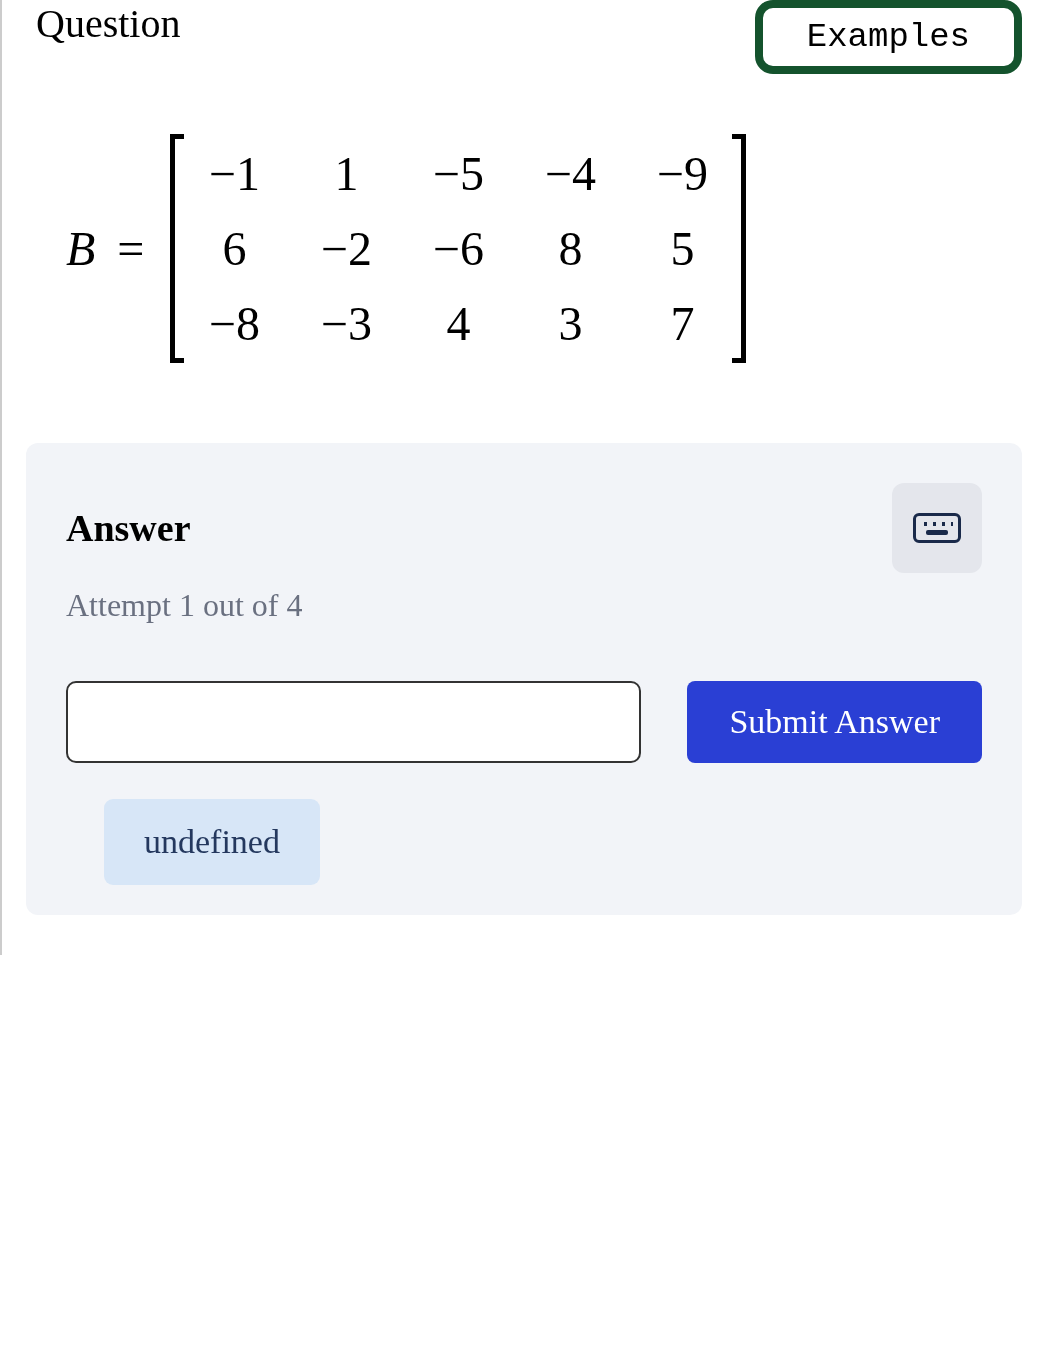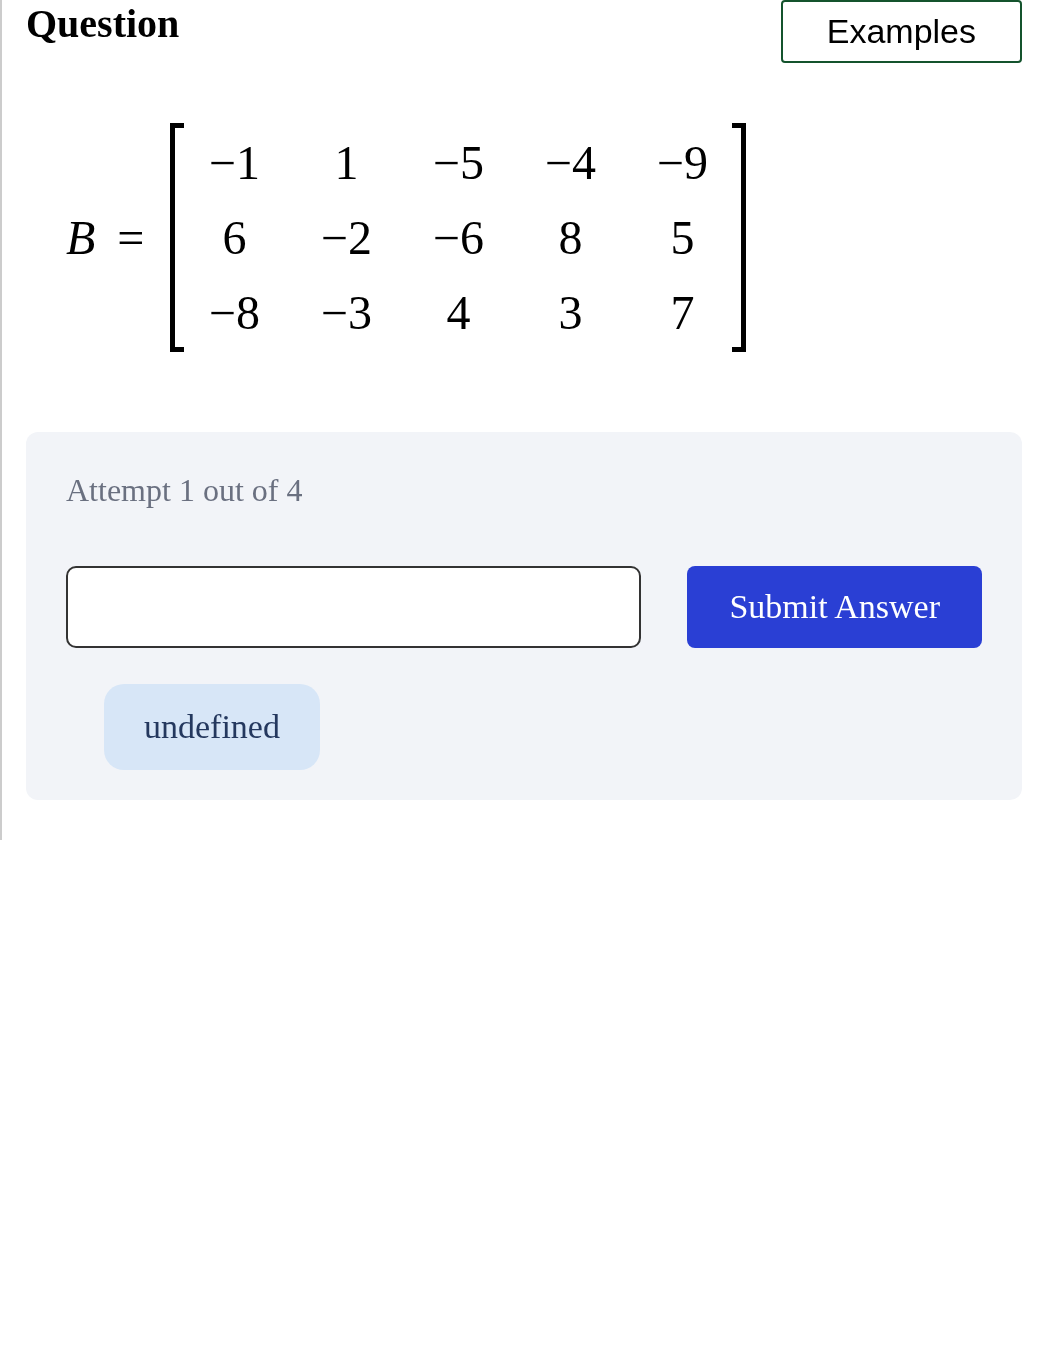--- a/index.html
+++ b/index.html
@@ -12,31 +12,32 @@
   }
   .container { padding: 0 24px 40px 24px; }
   .header-row {
     display: flex;
     justify-content: space-between;
     align-items: flex-start;
     padding-top: 0;
     margin-bottom: 60px;
   }
   .question-label {
-    font-weight: bold;
+    font-weight: normal;
     font-size: 40px;
     font-family: Georgia, serif;
+    margin-left: 10px;
   }
   .examples-btn {
-    font-family: Liberation Sans, sans-serif;
+    font-family: Liberation Mono, monospace;
     font-size: 34px;
     padding: 10px 44px;
     background: #fff;
-    border: 2px solid #14532d;
-    border-radius: 4px;
+    border: 8px solid #14532d;
+    border-radius: 18px;
     cursor: pointer;
   }
   .prompt {
     font-size: 42px;
     line-height: 1.65;
     margin-bottom: 70px;
     font-family: Georgia, serif;
   }
   .prompt .mi { font-style: italic; font-family: 'Times New Roman', serif; }
   .prompt .sub { font-size: 0.68em; vertical-align: sub; font-style: normal; }
@@ -136,21 +137,21 @@
     border-radius: 8px;
     padding: 0 42px;
     cursor: pointer;
   }
   .undefined-btn {
     background: #d7e6f7;
     color: #24385e;
     font-family: Georgia, serif;
     font-size: 34px;
     border: none;
-    border-radius: 20px;
+    border-radius: 9px;
     padding: 24px 40px;
     margin-left: 38px;
     cursor: pointer;
   }
 </style>
 </head>
 <body>
 
 <div class="container">
 
@@ -180,20 +181,26 @@
         <span class="cell">−3</span>
         <span class="cell">4</span>
         <span class="cell">3</span>
         <span class="cell">7</span>
       </div>
       <div class="bracket right"></div>
     </div>
   </div>
 
   <div class="answer-panel">
+    <div class="answer-head">
+      <div class="answer-title">Answer</div>
+      <div class="kbd-btn">
+        <div class="kbd-icon"></div>
+      </div>
+    </div>
     <div class="attempt">Attempt 1 out of 4</div>
 
     <div class="input-row">
       <input class="answer-input" type="text" value="" style="">
       <button class="submit-btn">Submit Answer</button>
     </div>
 
     <button class="undefined-btn">undefined</button>
   </div>
 

